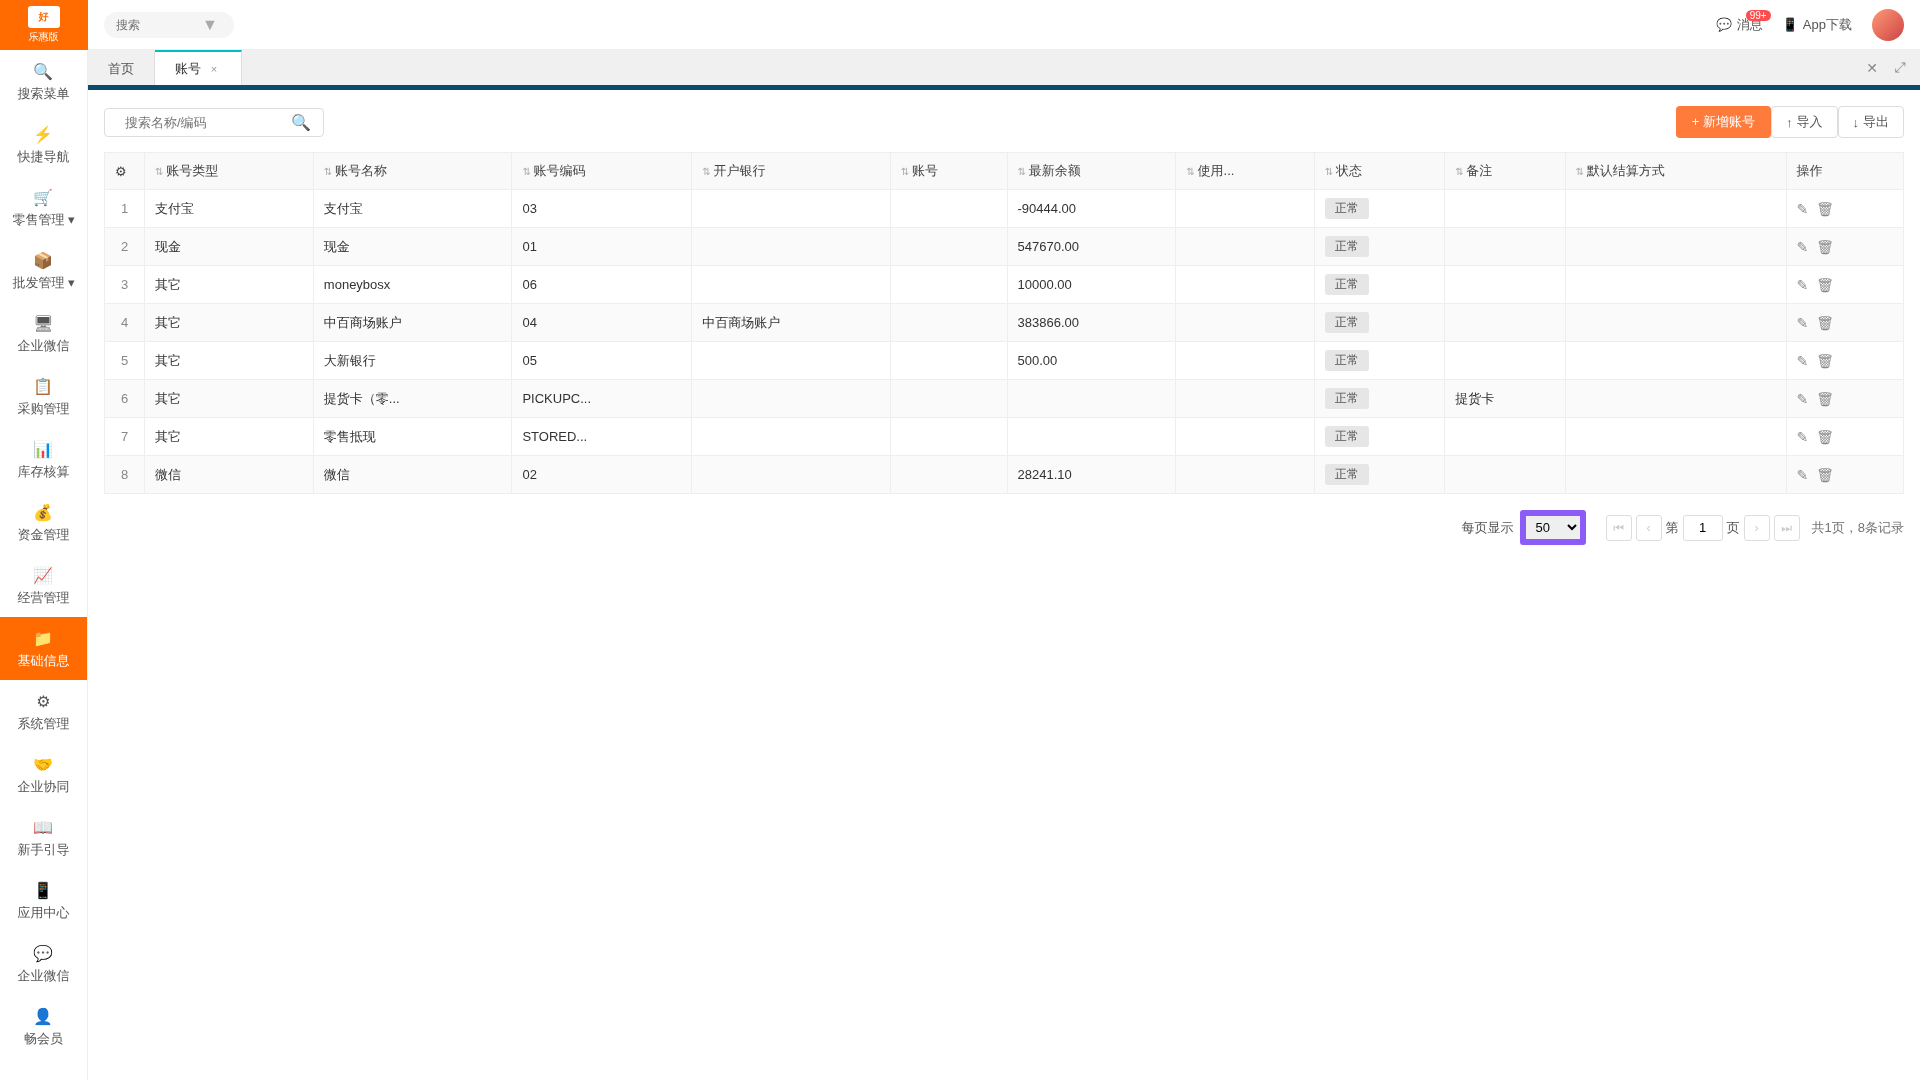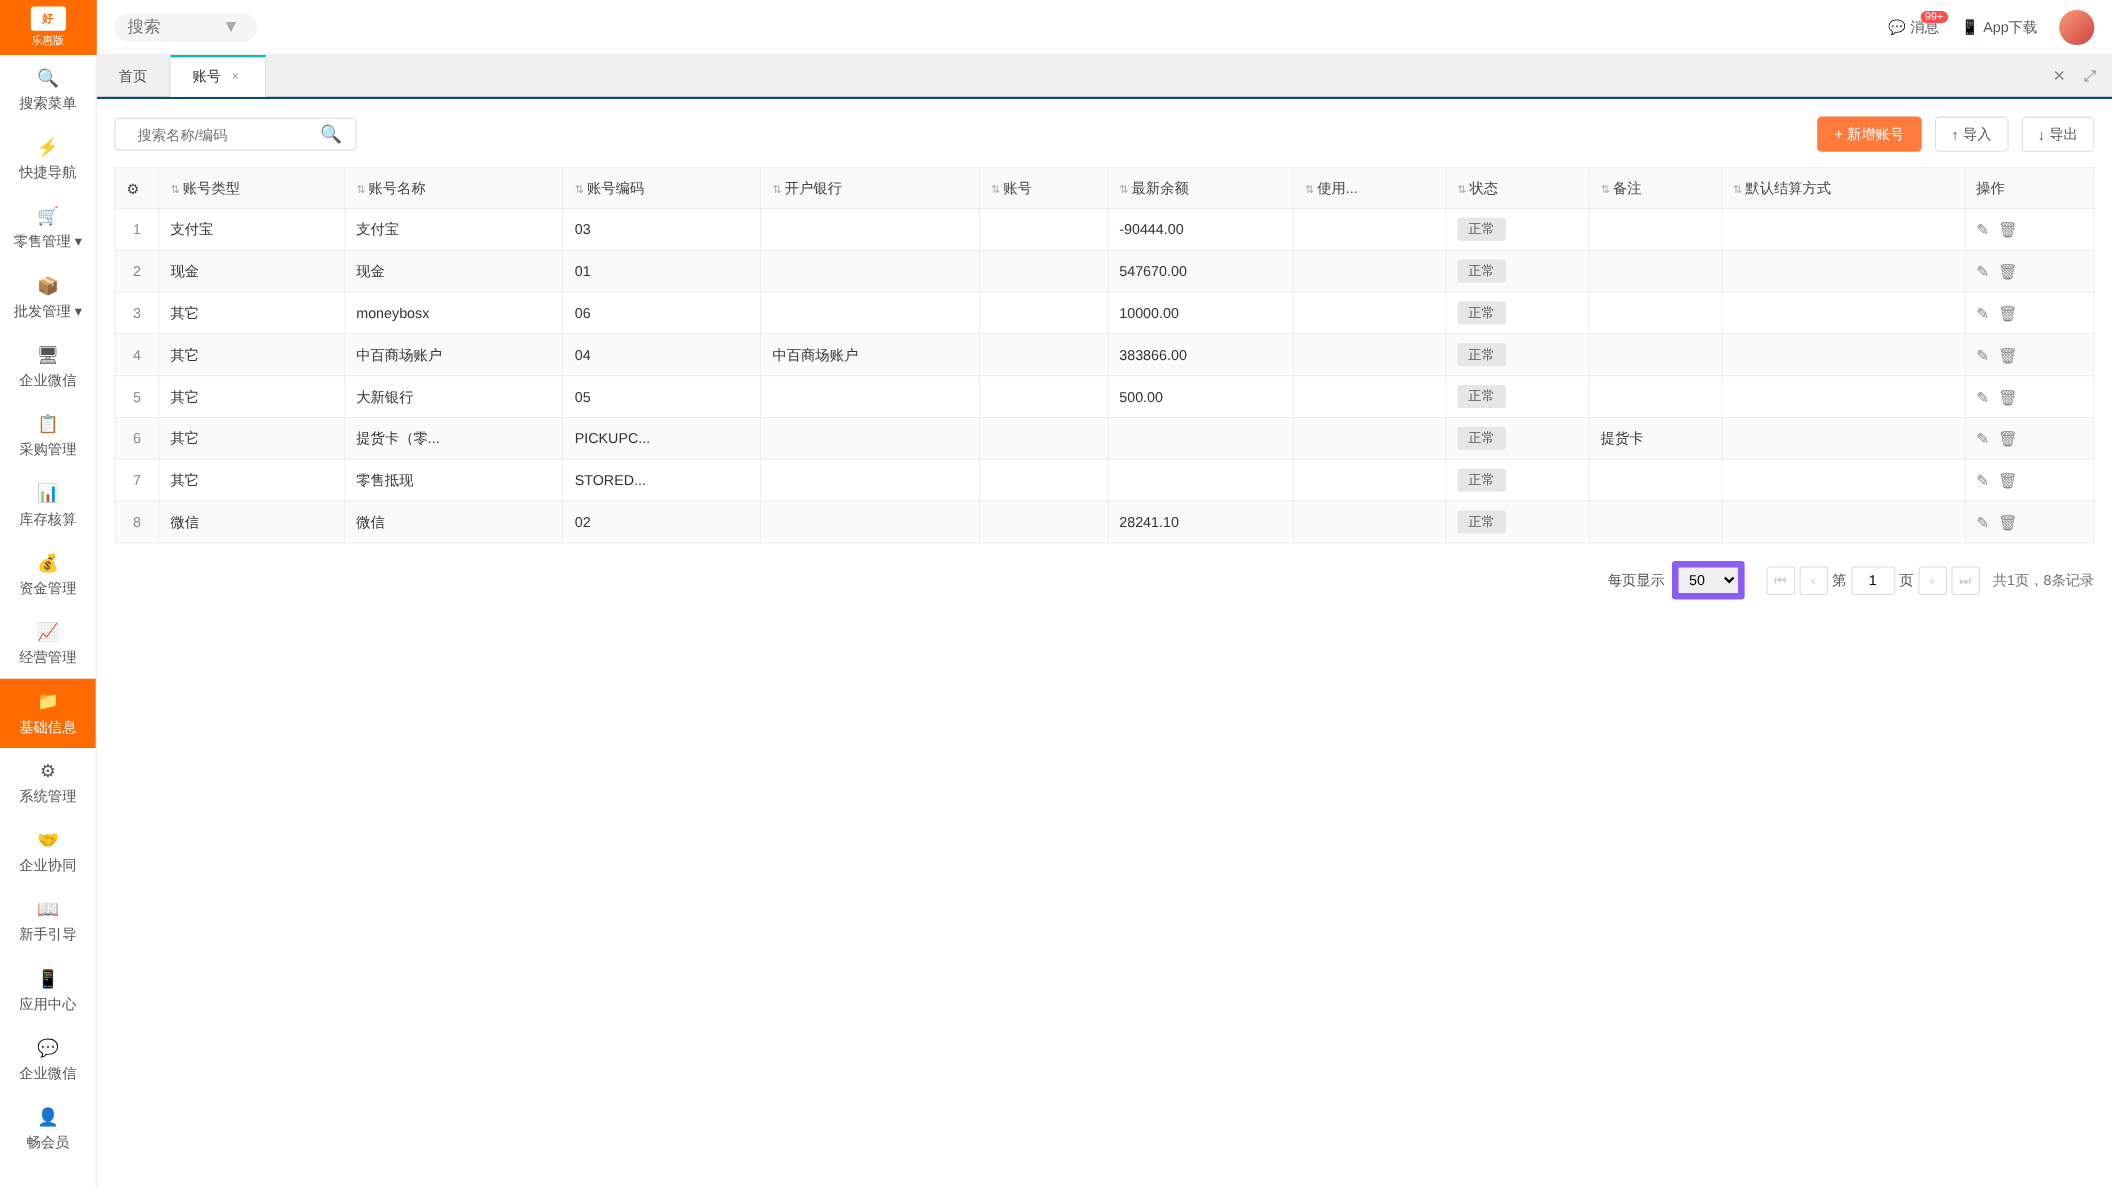--- a/index.html
+++ b/index.html
@@ -96,21 +96,21 @@
       background: #f5f5f5;
       border-radius: 16px;
       padding: 4px 12px;
       gap: 6px;
       width: 130px;
     }
     .topbar-search input {
       border: none;
       background: transparent;
       outline: none;
-      font-size: 15px;
+      font-size: 12px;
       width: 80px;
       color: #999;
     }
     .topbar-right {
       display: flex;
       align-items: center;
       gap: 20px;
     }
     .topbar-msg {
       display: flex;
@@ -149,21 +149,21 @@
       overflow: hidden;
     }
 
     
     .tabbar {
       height: 40px;
       background: #f0f0f0;
       display: flex;
       align-items: center;
       padding: 0 0;
-      border-bottom: 2px solid #0c4a6e;
+      border-bottom: 5px solid #0c4a6e;
       flex-shrink: 0;
     }
     .tab {
       height: 100%;
       padding: 0 20px;
       display: flex;
       align-items: center;
       gap: 6px;
       font-size: 13px;
       cursor: pointer;
@@ -231,21 +231,21 @@
     }
     .search-box input {
       border: none;
       outline: none;
       font-size: 13px;
       color: #999;
       width: 160px;
     }
     .action-btns {
       display: flex;
-      gap: 12px;
+      gap: 0;
     }
     .btn-primary {
       background: #ff7b3c;
       color: #fff;
       border: none;
       border-radius: 4px;
       padding: 7px 16px;
       font-size: 13px;
       cursor: pointer;
       display: flex;

